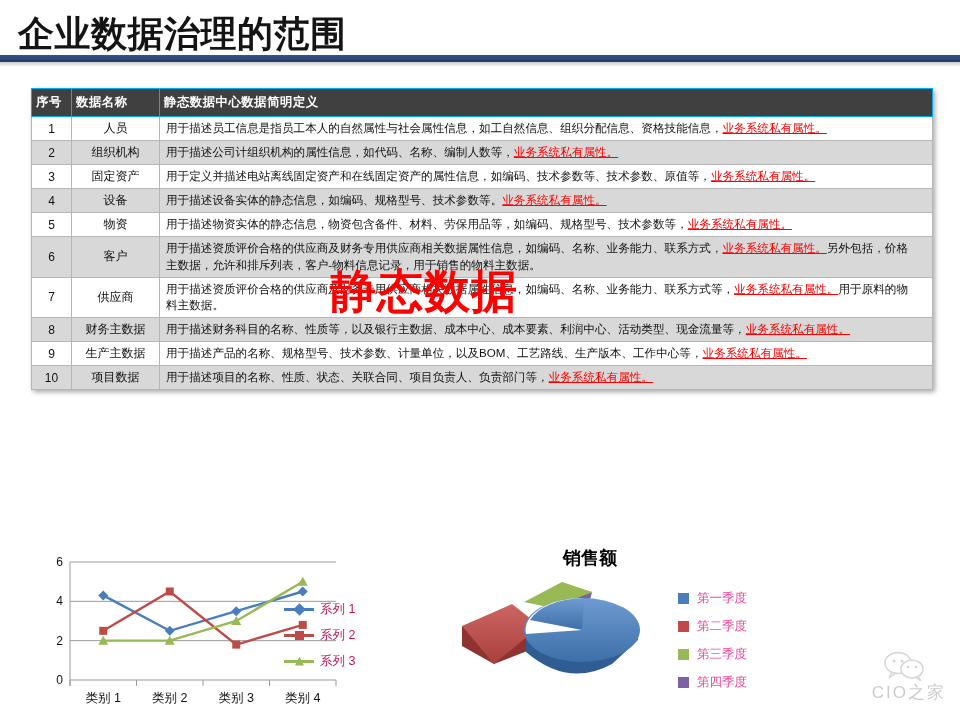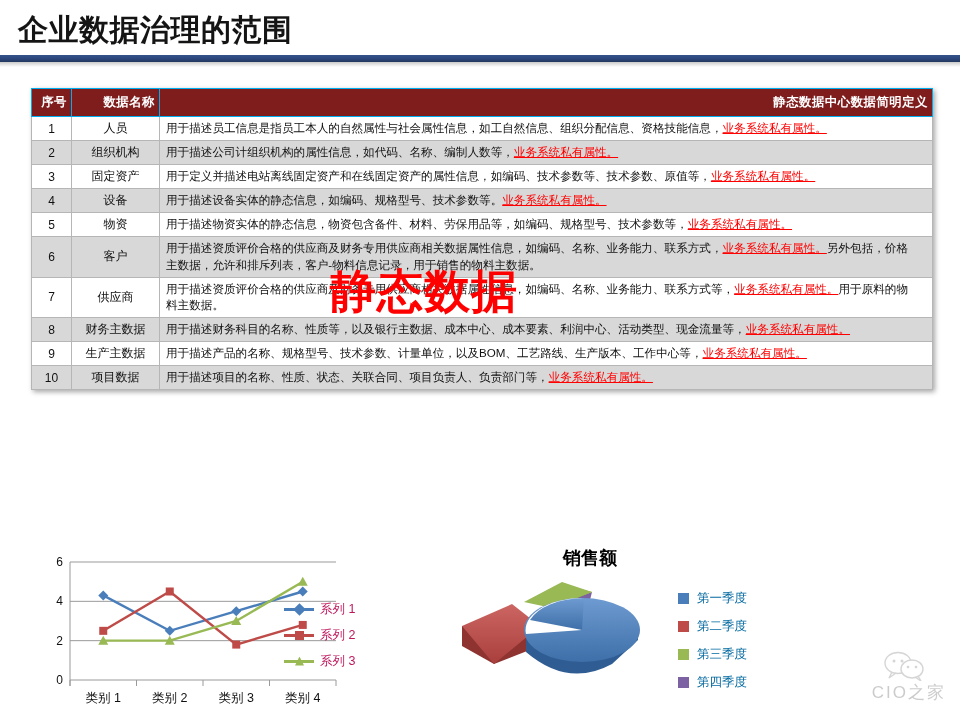--- a/index.html
+++ b/index.html
@@ -13,21 +13,21 @@
   #slide {
     position: relative;
     width: 960px; height: 720px;
     background: #ffffff;
   }
 
   
   .title {
     position: absolute;
     left: 18px; top: 10px;
-    font-size: 30px;
+    font-size: 36px;
     font-weight: bold;
     color: #141414;
     letter-spacing: 0.5px;
     white-space: nowrap;
   }
   .title-rule {
     position: absolute;
     left: 0; top: 55px;
     width: 960px; height: 7px;
     background: linear-gradient(to bottom, #35538f 0%, #2c467a 55%, #24395f 100%);
@@ -57,25 +57,25 @@
   table.grid col.c-no    { width: 40px; }
   table.grid col.c-name  { width: 88px; }
   table.grid col.c-def   { width: auto; }
 
   table.grid th, table.grid td {
     border: 1px solid #b6b6b6;
     padding: 3px 4px;
     vertical-align: middle;
   }
   table.grid thead th {
-    background: #7f1d1d;
+    background: #404040;
     color: #ffffff;
     font-weight: bold;
     font-size: 12.4px;
-    text-align: right;
+    text-align: left;
     border-color: #00ADEF;
     padding: 5px 4px;
     letter-spacing: 0.5px;
   }
   table.grid tbody td.no,
   table.grid tbody td.name {
     text-align: center;
     font-size: 12px;
     white-space: nowrap;
   }
@@ -153,21 +153,21 @@
   .legend-line .swatch-line i {
     position: absolute;
     left: 11px; top: -3px;
     width: 9px; height: 9px;
     display: block;
   }
   .legend-pie {
     position: absolute;
     left: 238px; top: 42px;
     font-size: 12.5px;
-    color: #0369a1;
+    color: #ec4899;
   }
   .legend-pie .prow {
     display: flex; align-items: center;
     height: 28px;
   }
   .legend-pie .sw {
     width: 11px; height: 11px;
     margin-right: 8px;
     display: inline-block;
   }

